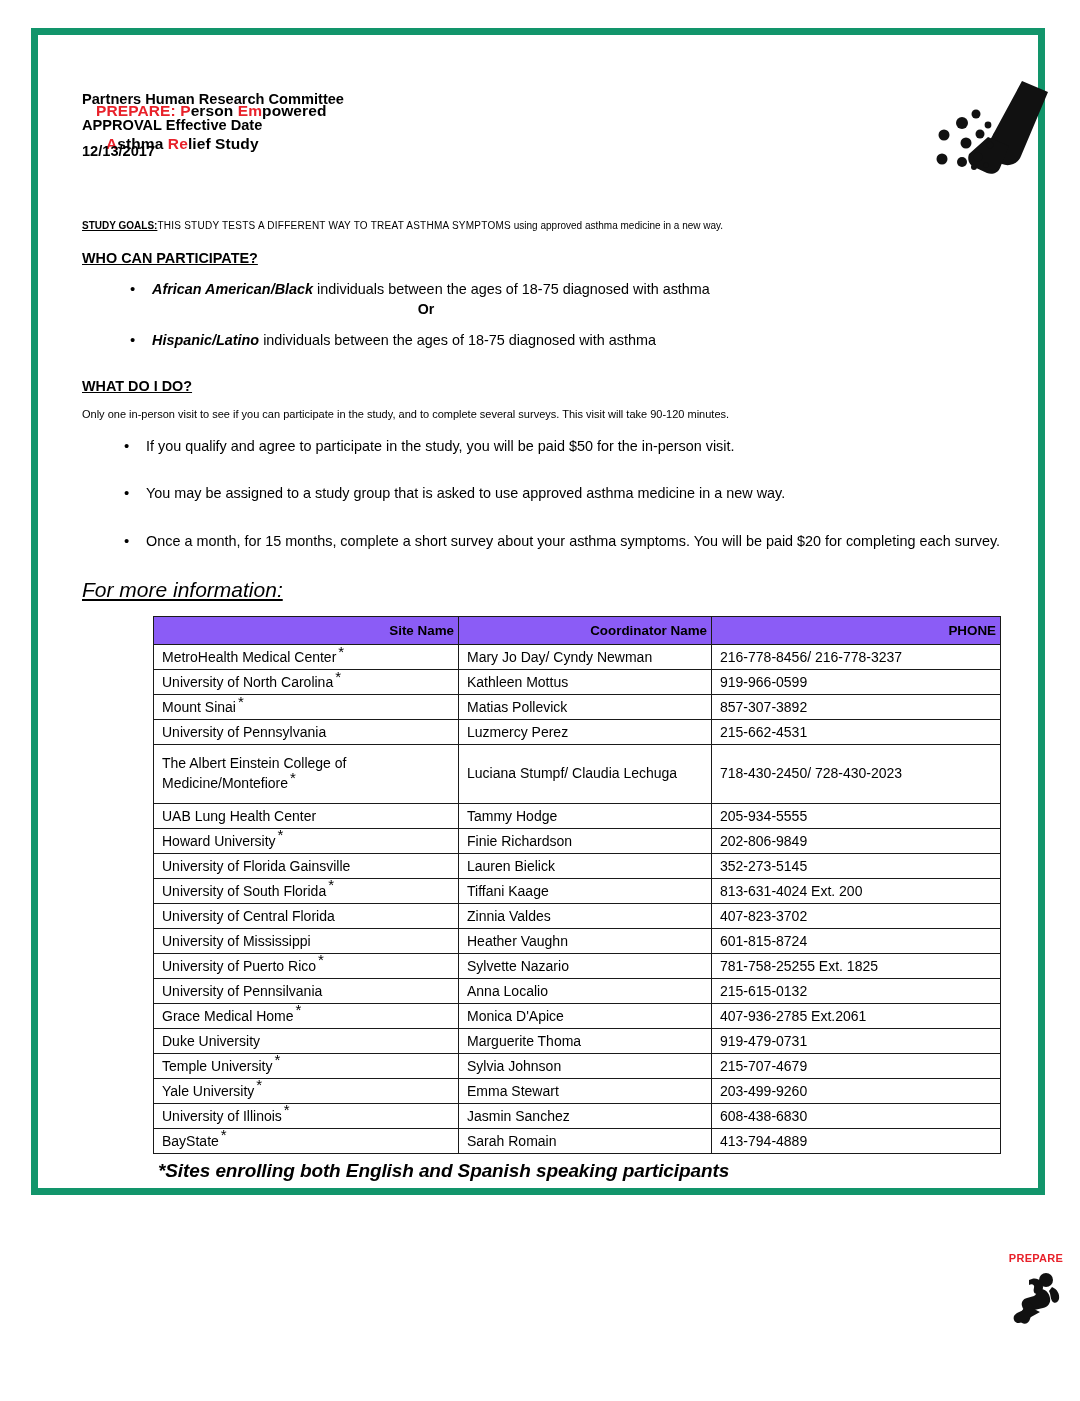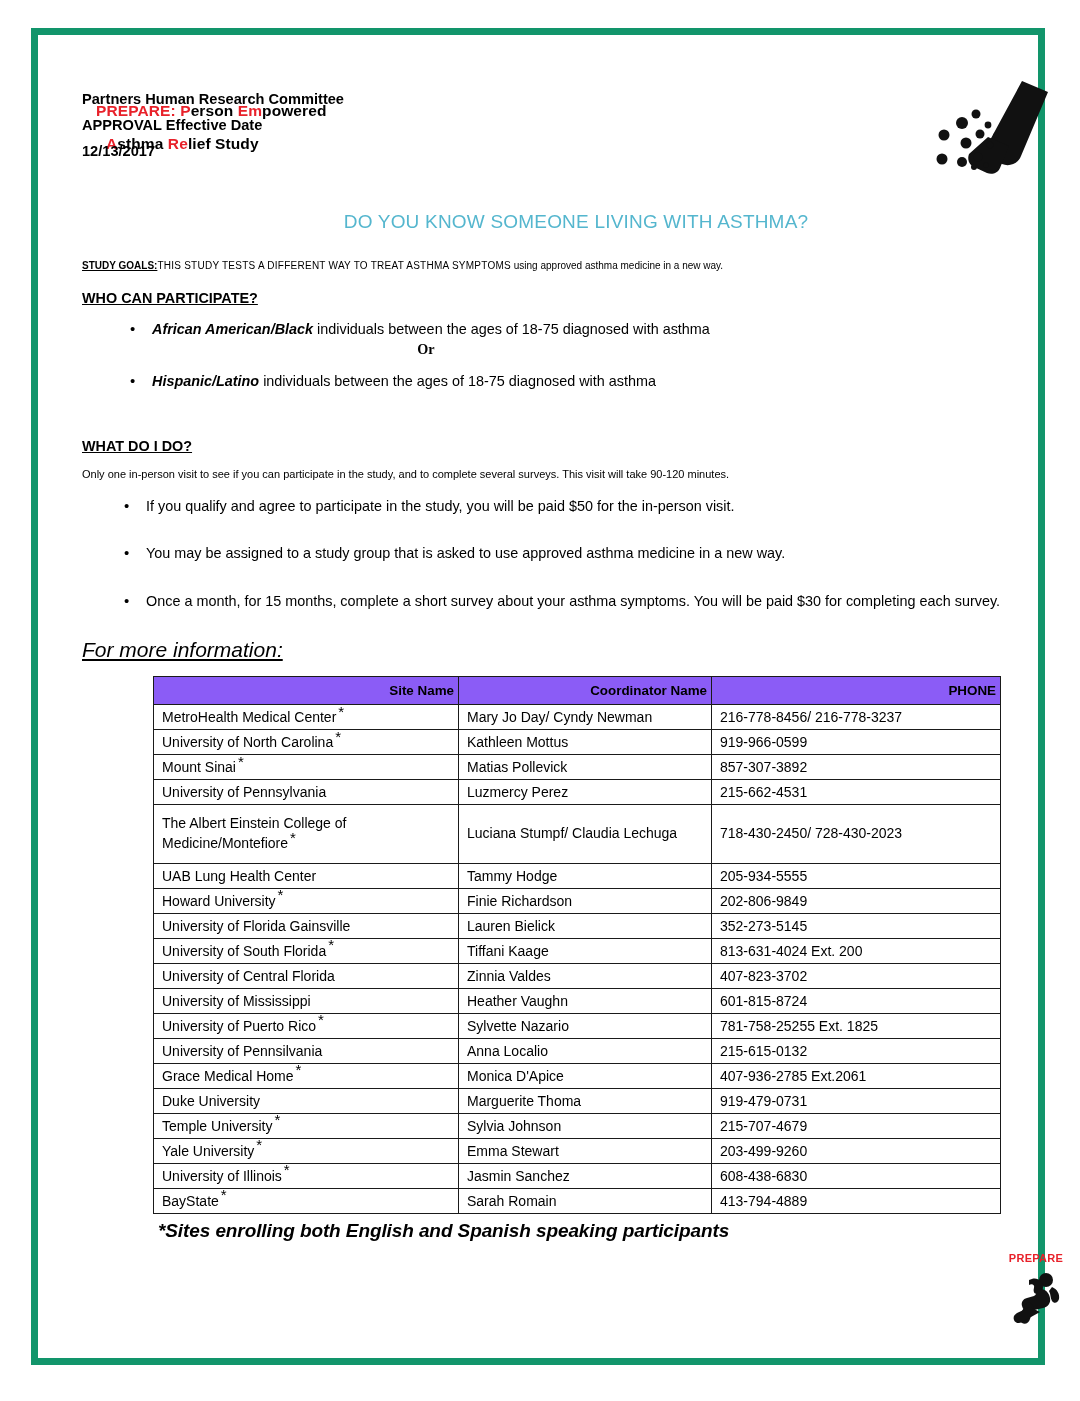--- a/index.html
+++ b/index.html
@@ -21,21 +21,21 @@
     left: 0; top: 0;
     width: 1080px;
     height: 1401px;
     background: #ffffff;
   }
   .border-frame {
     position: absolute;
     left: 31px;
     top: 28px;
     width: 1014px;
-    height: 1337px;
+    height: 1167px;
     border: 7px solid #12956B;
     box-sizing: border-box;
     background: #ffffff;
   }
   .inner {
     position: absolute;
     left: 44px;
     top: 40px;
     width: 988px;
     height: 1313px;
@@ -102,21 +102,21 @@
     text-decoration: underline;
   }
   .caps-run { letter-spacing: .25px; }
 
   .section-head {
     margin-top: 17px;
     font-size: 14.4px;
     font-weight: bold;
     text-decoration: underline;
   }
-  .section-head.spaced-top { margin-top: 47px; }
+  .section-head.spaced-top { margin-top: 28px; }
 
   ul.bullets {
     margin: 13px 0 0 0;
     padding-left: 48px;
     list-style: none;
   }
   ul.bullets li {
     position: relative;
     font-size: 14.4px;
     line-height: 1.42;
@@ -132,21 +132,20 @@
   }
   ul.bullets.wide li { margin-bottom: 27px; }
   ul.bullets.wide { padding-left: 42px; }
 
   .or-line {
     text-align: center;
     font-size: 14.2px;
     font-weight: bold;
     margin: 1px 0 2px 0;
     padding-right: 300px;
-    font-family: Liberation Serif, serif;
   }
   .bi { font-weight: bold; font-style: italic; }
 
   .para {
     margin-top: 13px;
     font-size: 11px;
     line-height: 1.42;
     padding-right: 2px;
   }
 
@@ -261,21 +260,20 @@
             <circle cx="64" cy="80" r="4.5"></circle>
             <circle cx="74" cy="48" r="3.4"></circle>
             <circle cx="76" cy="68" r="3.2"></circle>
             <circle cx="60" cy="90" r="3"></circle>
             <circle cx="82" cy="58" r="2.6"></circle>
             <circle cx="72" cy="88" r="2.6"></circle>
           </g>
         </svg>
       </div>
 
-      <div class="doc-title">DO YOU KNOW SOMEONE LIVING WITH ASTHMA?</div>
 
       <div class="goals">
         <span class="u-bold">STUDY GOALS:</span><span class="caps-run">THIS STUDY TESTS A DIFFERENT WAY TO TREAT ASTHMA SYMPTOMS</span><span> using approved asthma medicine in a new way.</span>
       </div>
 
       <div class="section-head">WHO CAN PARTICIPATE?</div>
 
       <ul class="bullets">
         <li>
           <span class="bi">African American/Black</span><span> individuals between the ages of 18-75 diagnosed with asthma</span>
@@ -288,21 +286,21 @@
         </li>
       </ul>
 
       <div class="section-head spaced-top">WHAT DO I DO?</div>
 
       <div class="para">Only one in-person visit to see if you can participate in the study, and to complete several surveys. This visit will take 90-120 minutes.</div>
 
       <ul class="bullets wide">
         <li>If you qualify and agree to participate in the study, you will be paid $50 for the in-person visit.</li>
         <li>You may be assigned to a study group that is asked to use approved asthma medicine in a new way.</li>
-        <li>Once a month, for 15 months, complete a short survey about your asthma symptoms. You will be paid $30 for completing each survey.</li>
+        <li>Once a month, for 15 months, complete a short survey about your asthma symptoms. You will be paid $20 for completing each survey.</li>
       </ul>
 
       <div class="more-info">For more information:</div>
 
       <table class="sites">
         <colgroup>
           <col class="c-site">
             <col class="c-coord">
             <col class="c-phone">
         </colgroup>

